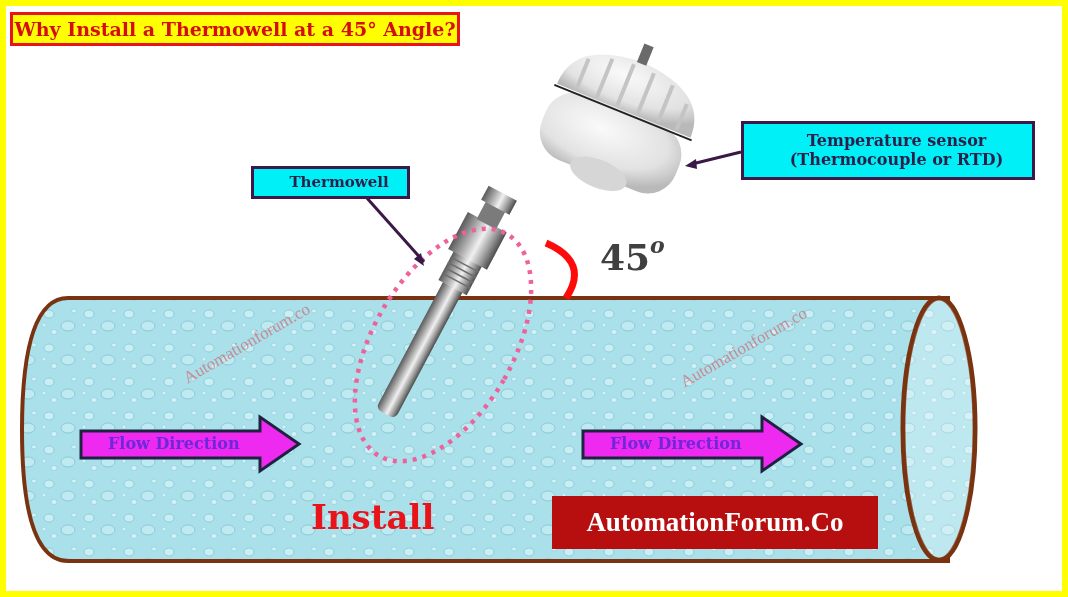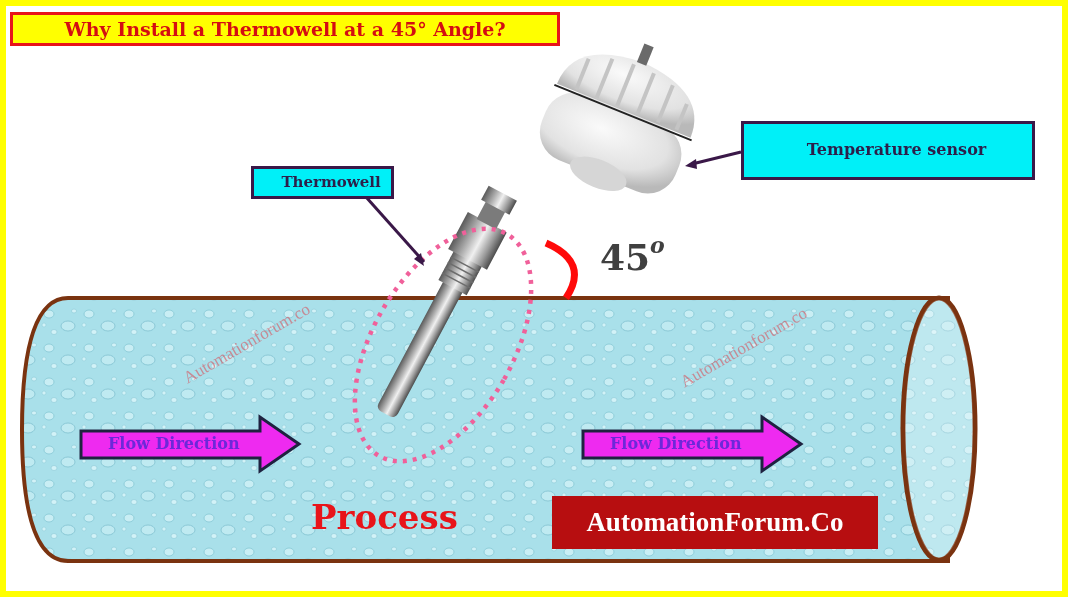--- a/index.html
+++ b/index.html
@@ -9,21 +9,21 @@
       font-family: "DejaVu Serif", serif;
       position: relative;
     }
     .canvas {
       position: absolute; left: 6px; top: 6px;
       width: 1056px; height: 585px;
       background: #ffffff;
     }
     .title-box {
       position: absolute; left: 10px; top: 12px;
-      width: 550px; height: 34px;
+      width: 450px; height: 34px;
       background: #ffff00;
       border: 3px solid #e8141a;
       box-sizing: border-box;
       display: flex; align-items: center; justify-content: center;
       color: #d40d12; font-weight: bold; font-size: 19px;
       font-family: "DejaVu Serif", serif;
     }
     svg.diagram { position: absolute; left: 0; top: 0; }
     .label-box {
       position: absolute;
@@ -32,21 +32,21 @@
       box-sizing: border-box;
       color: #2c1f4a;
       font-weight: bold;
       font-family: "DejaVu Serif", serif;
       text-align: center;
       display: flex; flex-direction: column; align-items: center; justify-content: center;
       line-height: 1.15;
       padding-left: 17px;
     }
     .lbl-sensor { left: 741px; top: 121px; width: 294px; height: 59px; font-size: 16px; }
-    .lbl-thermowell { left: 251px; top: 166px; width: 143px; height: 33px; font-size: 15px; }
+    .lbl-thermowell { left: 251px; top: 166px; width: 159px; height: 33px; font-size: 15px; }
     .angle-text {
       position: absolute; left: 600px; top: 236px;
       color: #404040; font-weight: bold; font-size: 36px;
       font-family: "DejaVu Serif", serif;
     }
     .angle-text sup { font-size: 22px; font-style: italic; position: relative; top: -4px; }
     .flow-text {
       position: absolute;
       color: #6d28d9; font-weight: bold; font-size: 16px;
       font-family: "DejaVu Serif", serif;
@@ -166,28 +166,29 @@
   </g>
 </svg>
 
 <div class="watermark wm1">Automationforum.co</div>
 <div class="watermark wm2">Automationforum.co</div>
 
 <div class="title-box">Why Install a Thermowell at a 45° Angle?</div>
 
 <div class="label-box lbl-sensor">
   <span>Temperature sensor</span>
+  <span>(Thermocouple or RTD)</span>
 </div>
 
 <div class="label-box lbl-thermowell">
   <span>Thermowell</span>
 </div>
 
 <div class="angle-text"><span>45</span><sup>o</sup></div>
 
 <div class="flow-text flow1">Flow Direction</div>
 <div class="flow-text flow2">Flow Direction</div>
 
-<div class="process-text">Process</div>
+<div class="process-text">Install</div>
 
 <div class="brand-box">
   <span>AutomationForum.Co</span>
 </div>
 
 </body></html>

